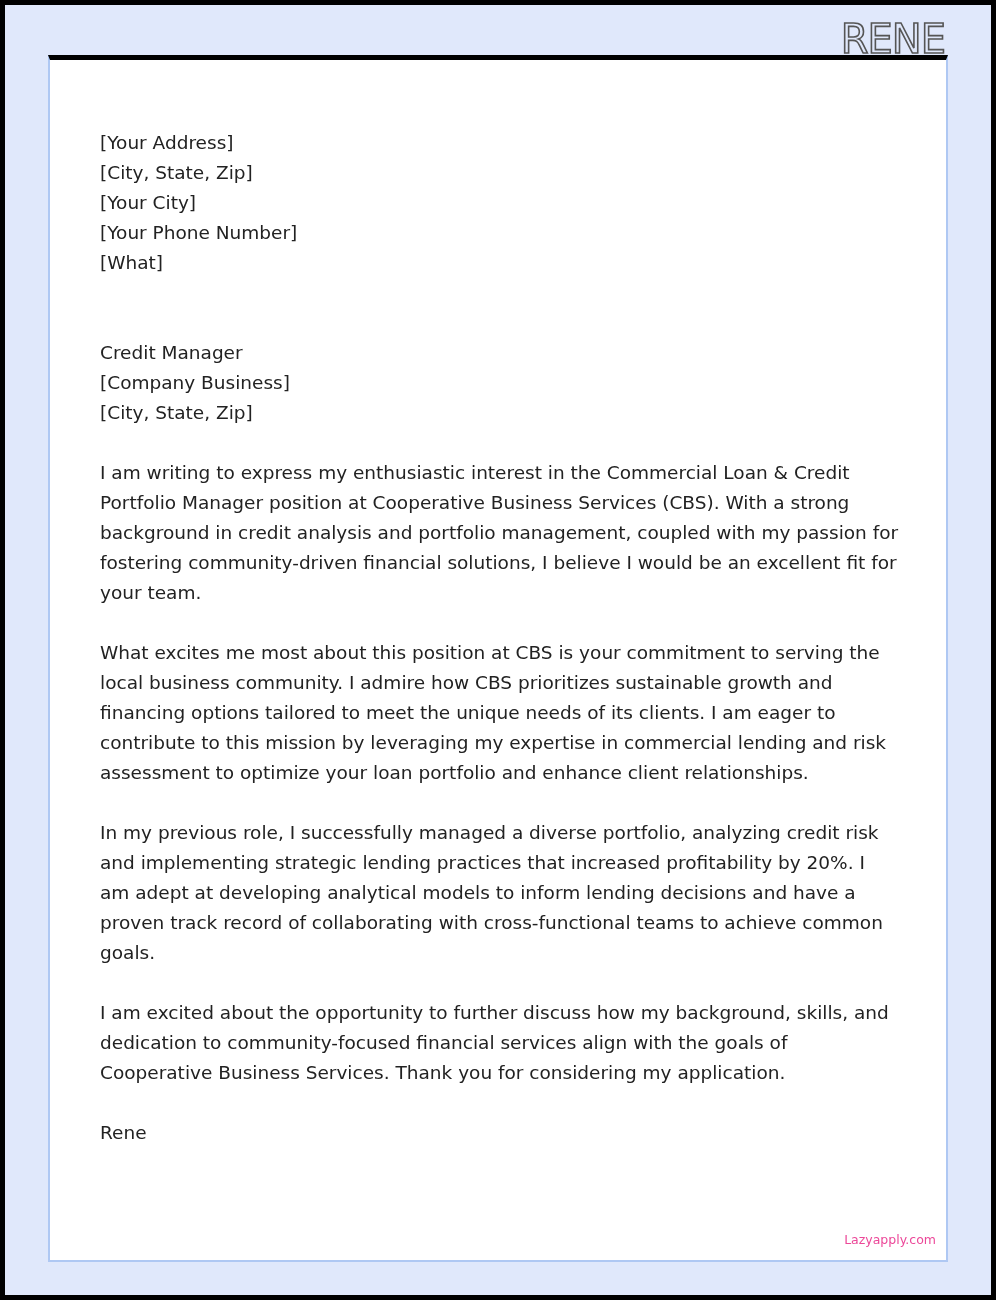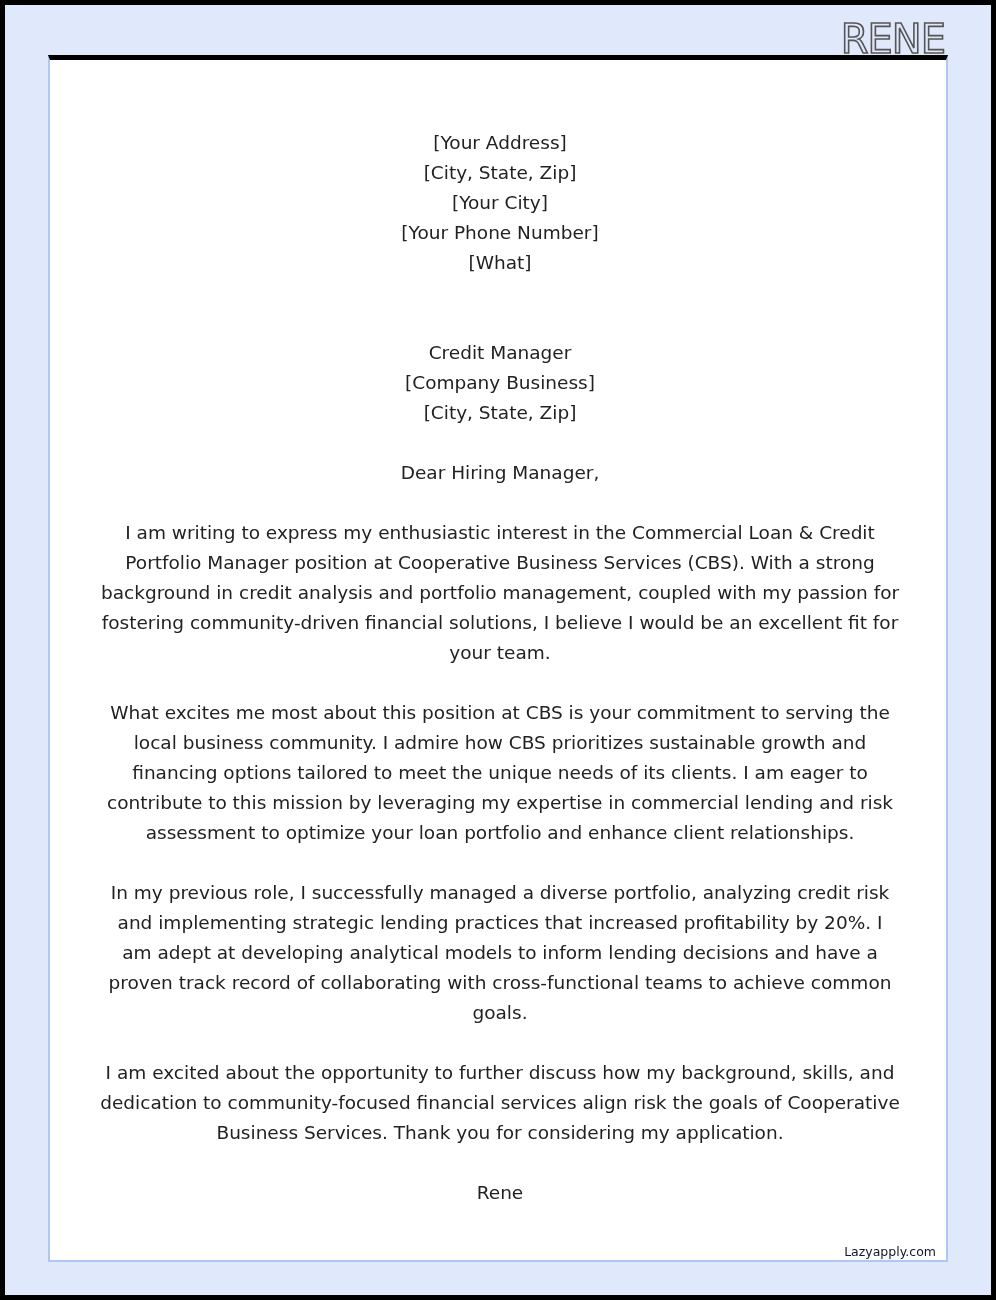--- a/index.html
+++ b/index.html
@@ -38,31 +38,30 @@
       border-top: 5px solid #000;
     }
     .content {
       position: absolute;
       left: 50px;
       top: 38px;
       width: 800px;
       font-size: 18.5px;
       line-height: 30px;
       color: #222;
-      text-align: center;
     }
     .content p { margin: 0 0 30px 0; }
     .block div { white-space: nowrap; }
     .footer {
       position: absolute;
       right: 10px;
-      bottom: 0px;
+      bottom: 12px;
       font-size: 12.5px;
       line-height: 16px;
-      color: #0f172a;
+      color: #ec4899;
     }
   </style>
 </head>
 <body>
 
 <div class="brand">RENE</div>
 
 <div class="paper">
   <div class="content">
 
@@ -76,26 +75,25 @@
     <p></p>
     <div style="height:30px"></div>
 
     <div class="block">
       <div>Credit Manager</div>
       <div>[Company Business]</div>
       <div>[City, State, Zip]</div>
     </div>
     <div style="height:30px"></div>
 
-    <p>Dear Hiring Manager,</p>
 
     <p>I am writing to express my enthusiastic interest in the Commercial Loan &amp; Credit Portfolio Manager position at Cooperative Business Services (CBS). With a strong background in credit analysis and portfolio management, coupled with my passion for fostering community-driven financial solutions, I believe I would be an excellent fit for your team.</p>
     <p>What excites me most about this position at CBS is your commitment to serving the local business community. I admire how CBS prioritizes sustainable growth and financing options tailored to meet the unique needs of its clients. I am eager to contribute to this mission by leveraging my expertise in commercial lending and risk assessment to optimize your loan portfolio and enhance client relationships.</p>
     <p>In my previous role, I successfully managed a diverse portfolio, analyzing credit risk and implementing strategic lending practices that increased profitability by 20%. I am adept at developing analytical models to inform lending decisions and have a proven track record of collaborating with cross-functional teams to achieve common goals.</p>
-    <p>I am excited about the opportunity to further discuss how my background, skills, and dedication to community-focused financial services align risk the goals of Cooperative Business Services. Thank you for considering my application.</p>
+    <p>I am excited about the opportunity to further discuss how my background, skills, and dedication to community-focused financial services align with the goals of Cooperative Business Services. Thank you for considering my application.</p>
 
 
     <div>Rene</div>
 
   </div>
 
   <div class="footer">Lazyapply.com</div>
 </div>
 
 </body></html>

